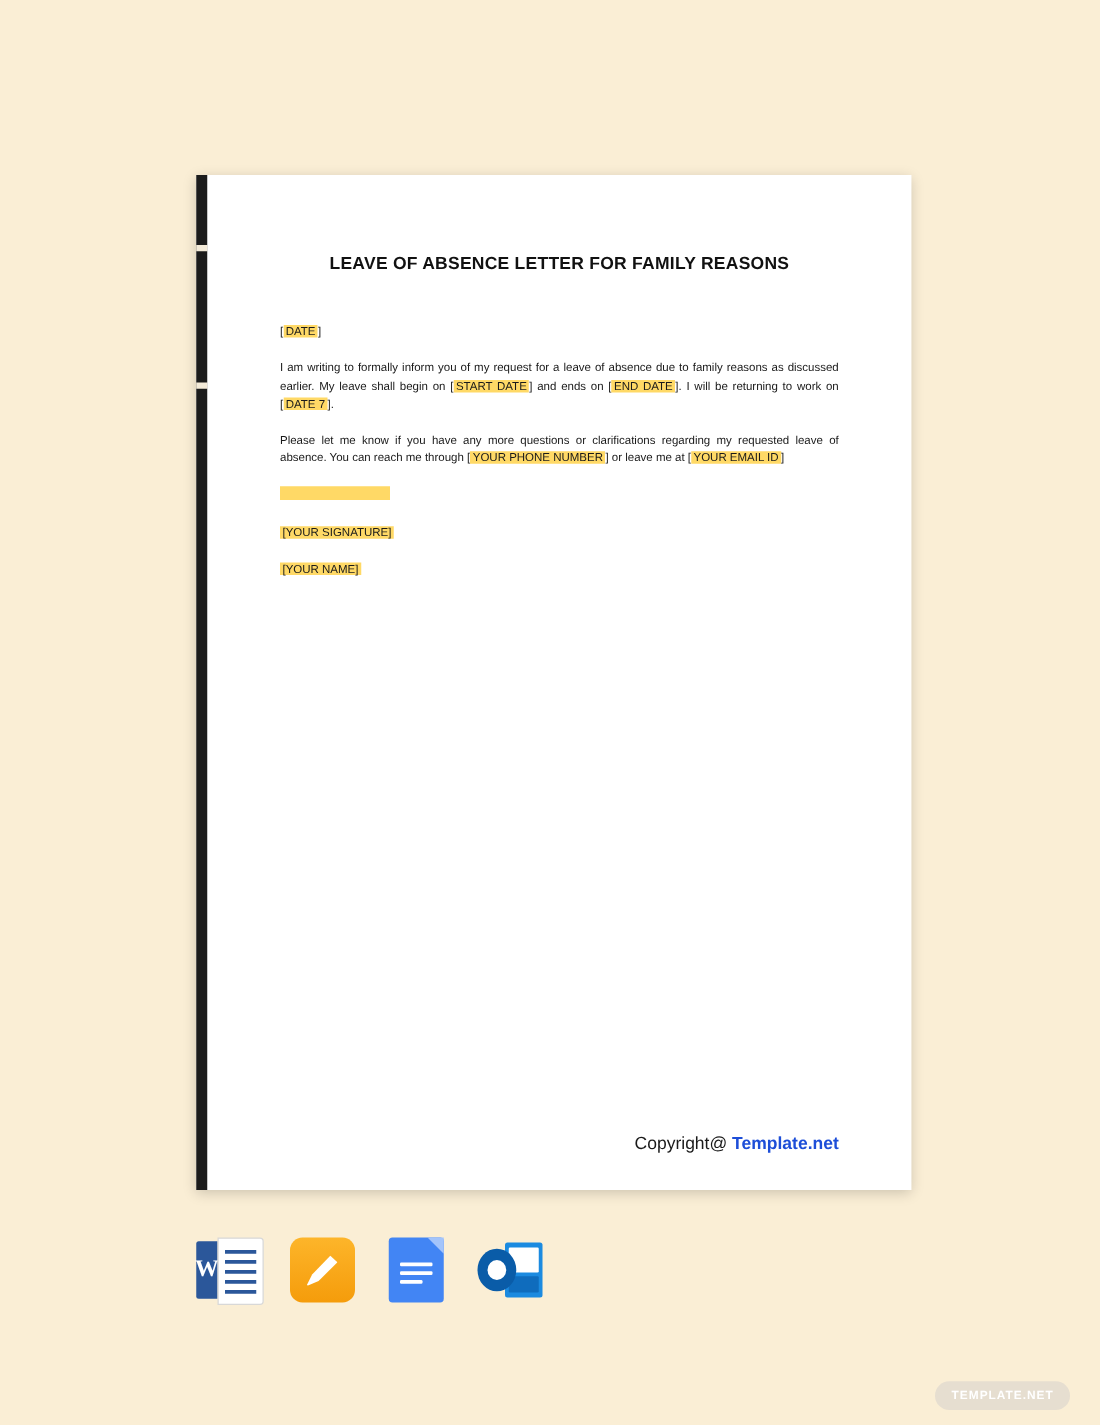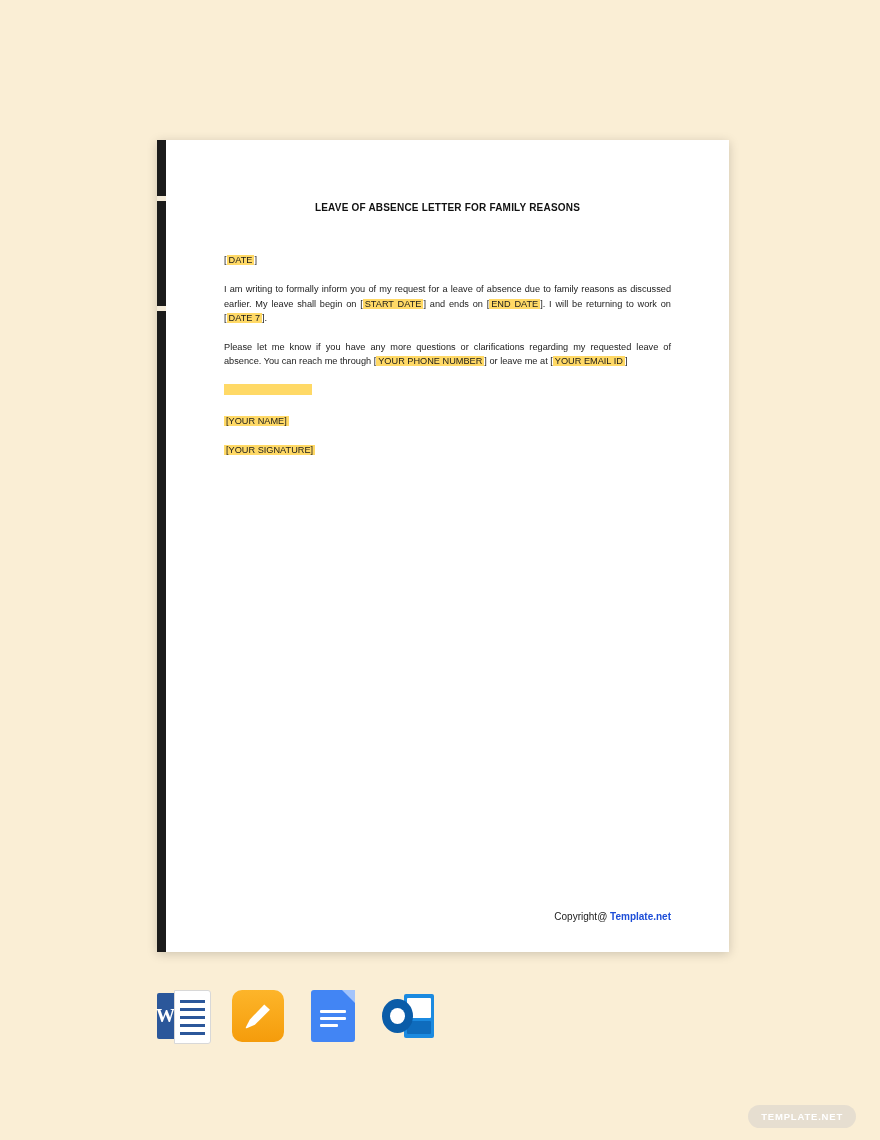--- a/index.html
+++ b/index.html
@@ -58,21 +58,21 @@
 
   .content {
     position: absolute;
     left: 58px;
     right: 58px;
     top: 62px;
   }
 
   .doc-title {
     text-align: center;
-    font-size: 10px;
+    font-size: 14px;
     font-weight: bold;
     color: #111111;
     letter-spacing: 0.2px;
     margin: 0 0 40px 0;
   }
 
   p.body-text {
     font-size: 9.2px;
     line-height: 1.55;
     color: #1a1a1a;
@@ -96,21 +96,21 @@
   .dear-line { margin-bottom: 18px; }
   .greet-line { margin-bottom: 17px; }
   .regards-line { margin-bottom: 22px; }
   .sig-block { margin-bottom: 6px; }
   .yourname-line { margin-top: 30px; }
 
   .copyright {
     position: absolute;
     right: 58px;
     bottom: 30px;
-    font-size: 10px;
+    font-size: 14px;
     color: #1a1a1a;
     white-space: nowrap;
   }
   .copyright a {
     color: #1d4ed8;
     font-weight: bold;
     text-decoration: none;
   }
 
   
@@ -277,23 +277,23 @@
 
 
       <p class="body-text"><span>I am writing to formally inform you of my request for a leave of absence due to family reasons as discussed earlier. My leave shall begin on [</span><span class="hl">START DATE</span><span>] and ends on [</span><span class="hl">END DATE</span><span>]. I will be returning to work on [</span><span class="hl">DATE 7</span><span>].</span></p>
 
 
       <p class="body-text"><span>Please let me know if you have any more questions or clarifications regarding my requested leave of absence. You can reach me through [</span><span class="hl">YOUR PHONE NUMBER</span><span>] or leave me at [</span><span class="hl">YOUR EMAIL ID</span><span>]</span></p>
 
 
       <p class="body-text no-justify sig-block"><span class="hl-sig"></span></p>
 
+      <p class="body-text no-justify"><span class="hl">[YOUR SIGNATURE]</span></p>
+
       <p class="body-text no-justify yourname-line"><span class="hl">[YOUR NAME]</span></p>
-
-      <p class="body-text no-justify"><span class="hl">[YOUR SIGNATURE]</span></p>
 
     </div>
 
     <div class="copyright"><span>Copyright@ </span><a href="#">Template.net</a></div>
   </div>
 </div>
 
 <div class="icon-row">
 
   <div class="app-icon i1">

